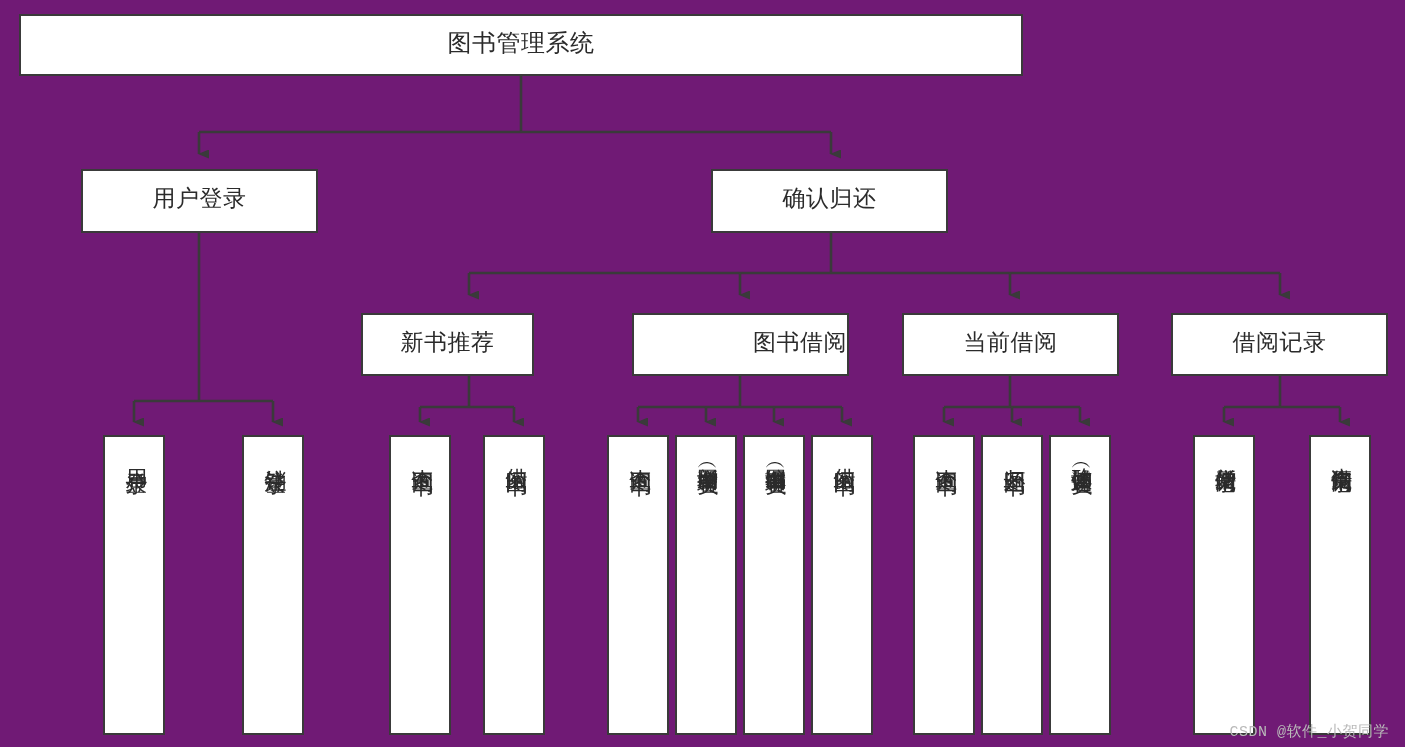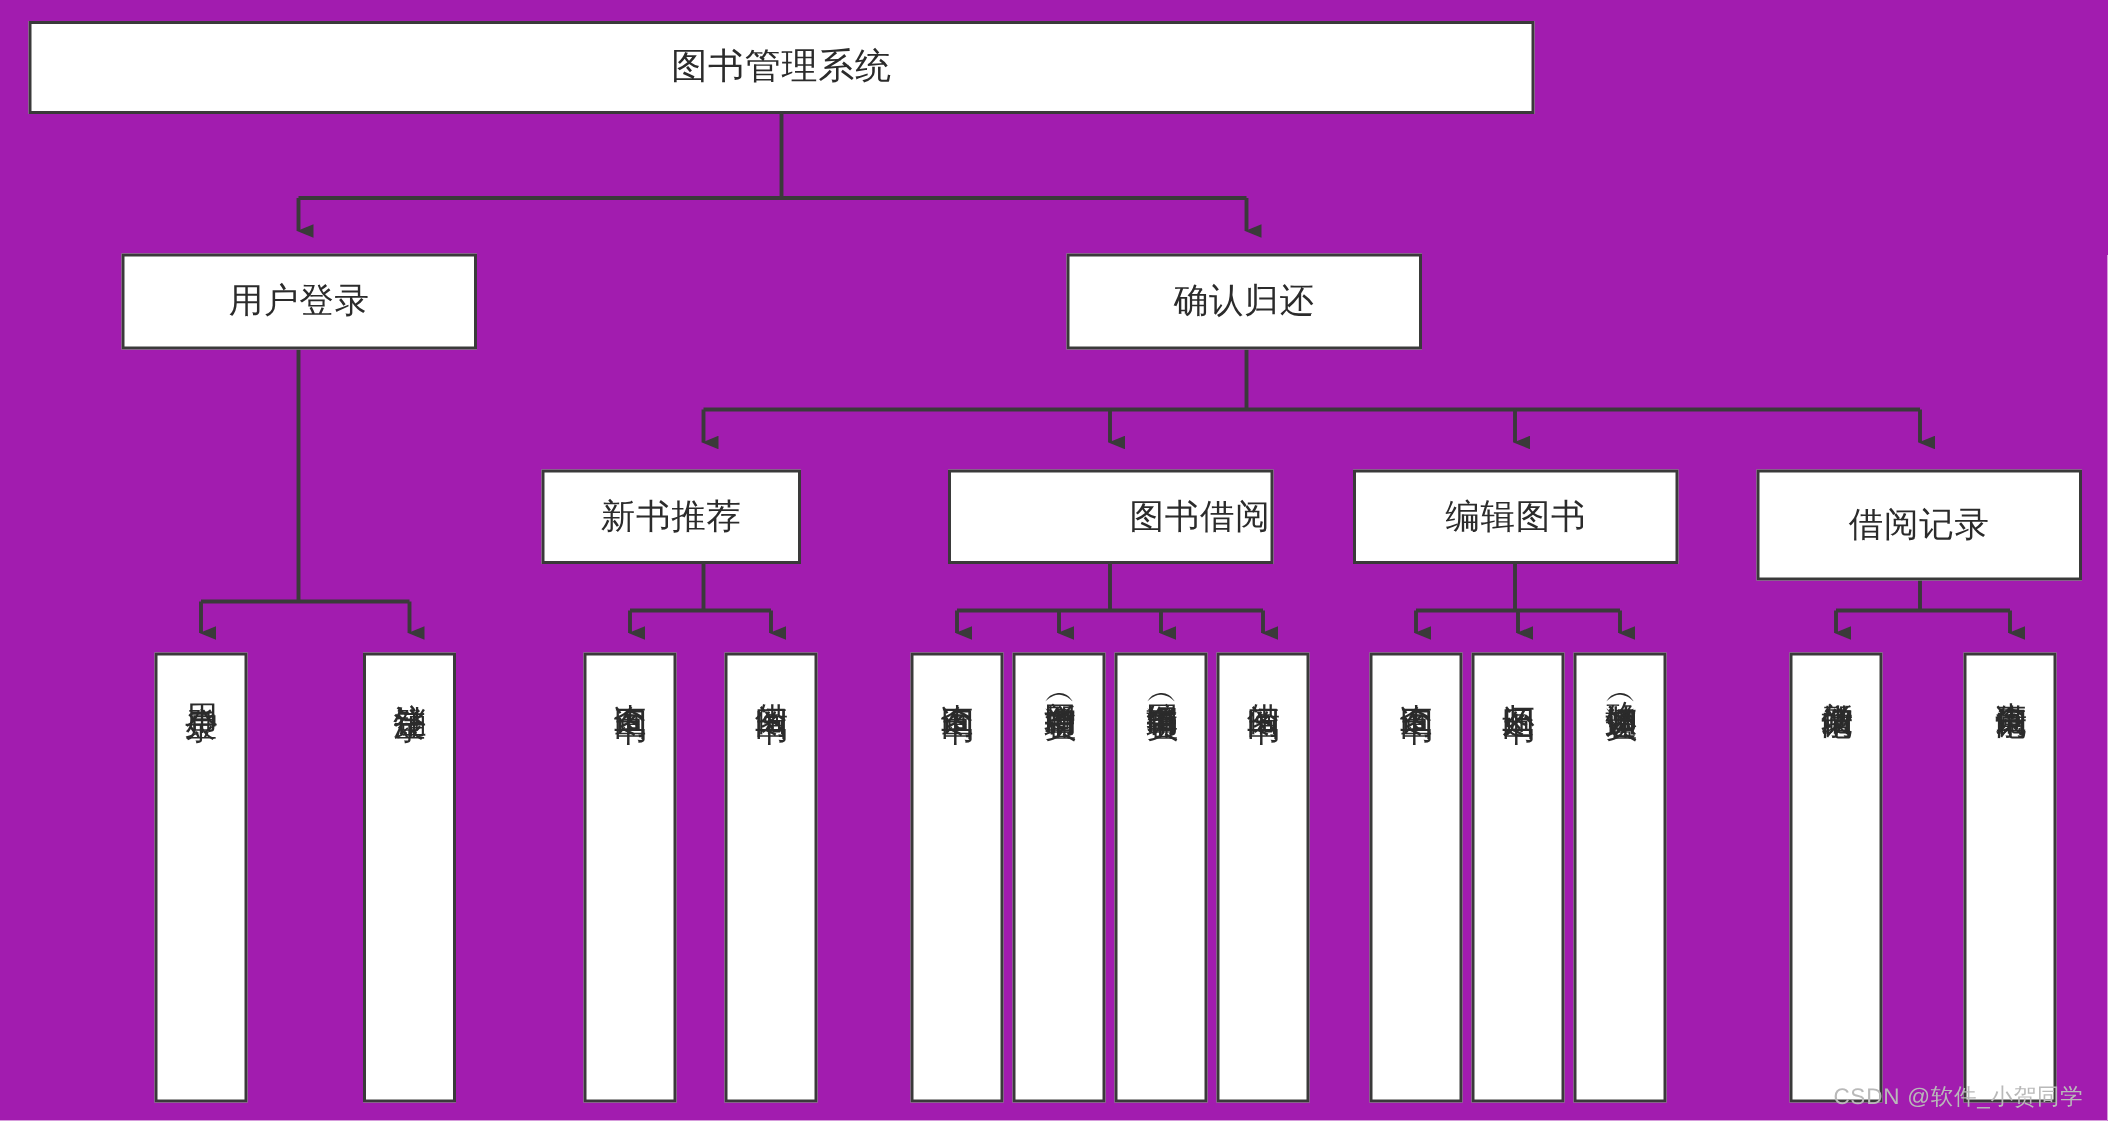--- a/index.html
+++ b/index.html
@@ -4,22 +4,22 @@
 <style>
   html, body {
     margin: 0;
     padding: 0;
     background: #ffffff;
   }
   #canvas {
     position: relative;
     width: 1405px;
     height: 747px;
-    background: #a21caf;
-    font-family: Liberation Sans, sans-serif;
+    background: #701a75;
+    font-family: Liberation Mono, monospace;
     overflow: hidden;
   }
   svg#wires {
     position: absolute;
     left: 0;
     top: 0;
     width: 1405px;
     height: 747px;
     pointer-events: none;
   }
@@ -142,23 +142,23 @@
     <span class="node-label">确认归还</span>
   </div>
 
   <div class="node h" style="left:361px; top:313px; width:173px; height:63px;">
     <span class="node-label">新书推荐</span>
   </div>
   <div class="node h" style="left:632px; top:313px; width:217px; height:63px;justify-content:flex-end;">
     <span class="node-label">图书借阅</span>
   </div>
   <div class="node h" style="left:902px; top:313px; width:217px; height:63px;">
-    <span class="node-label">编辑图书</span>
-  </div>
-  <div class="node h" style="left:1171px; top:313px; width:217px; height:74px;">
+    <span class="node-label">当前借阅</span>
+  </div>
+  <div class="node h" style="left:1171px; top:313px; width:217px; height:63px;">
     <span class="node-label">借阅记录</span>
   </div>
 
   <div class="node v" style="left:103px; top:435px; width:62px; height:300px;">
     <span class="node-label">用户登录</span>
   </div>
   <div class="node v" style="left:242px; top:435px; width:62px; height:300px;">
     <span class="node-label">注销登录</span>
   </div>
 

